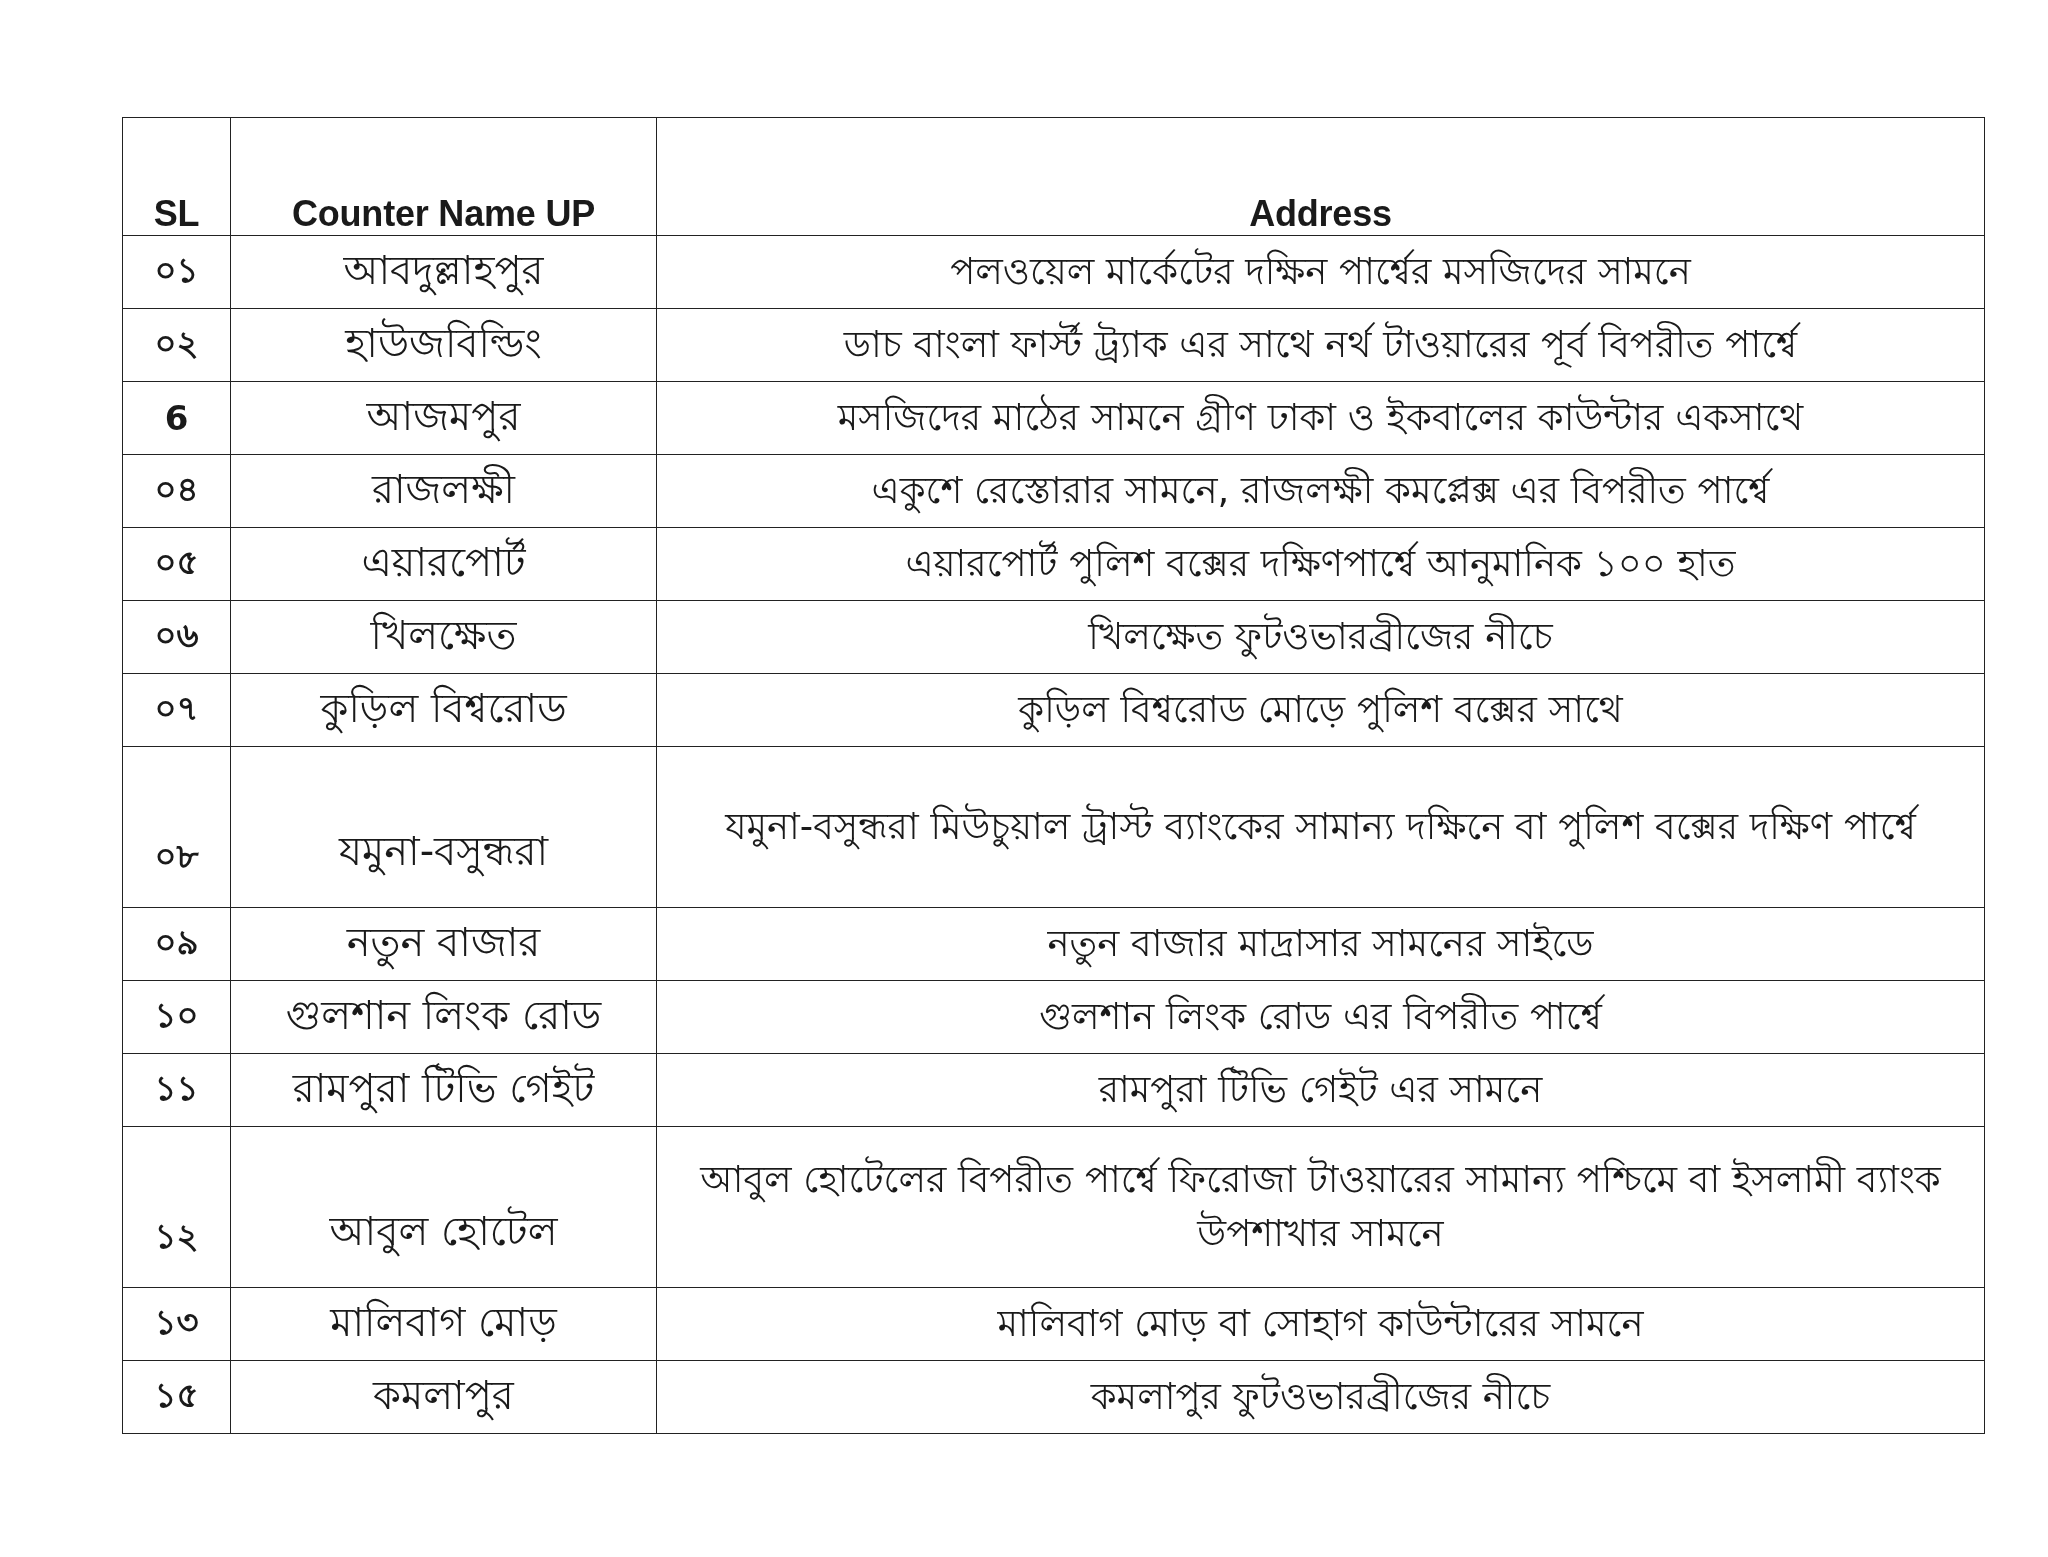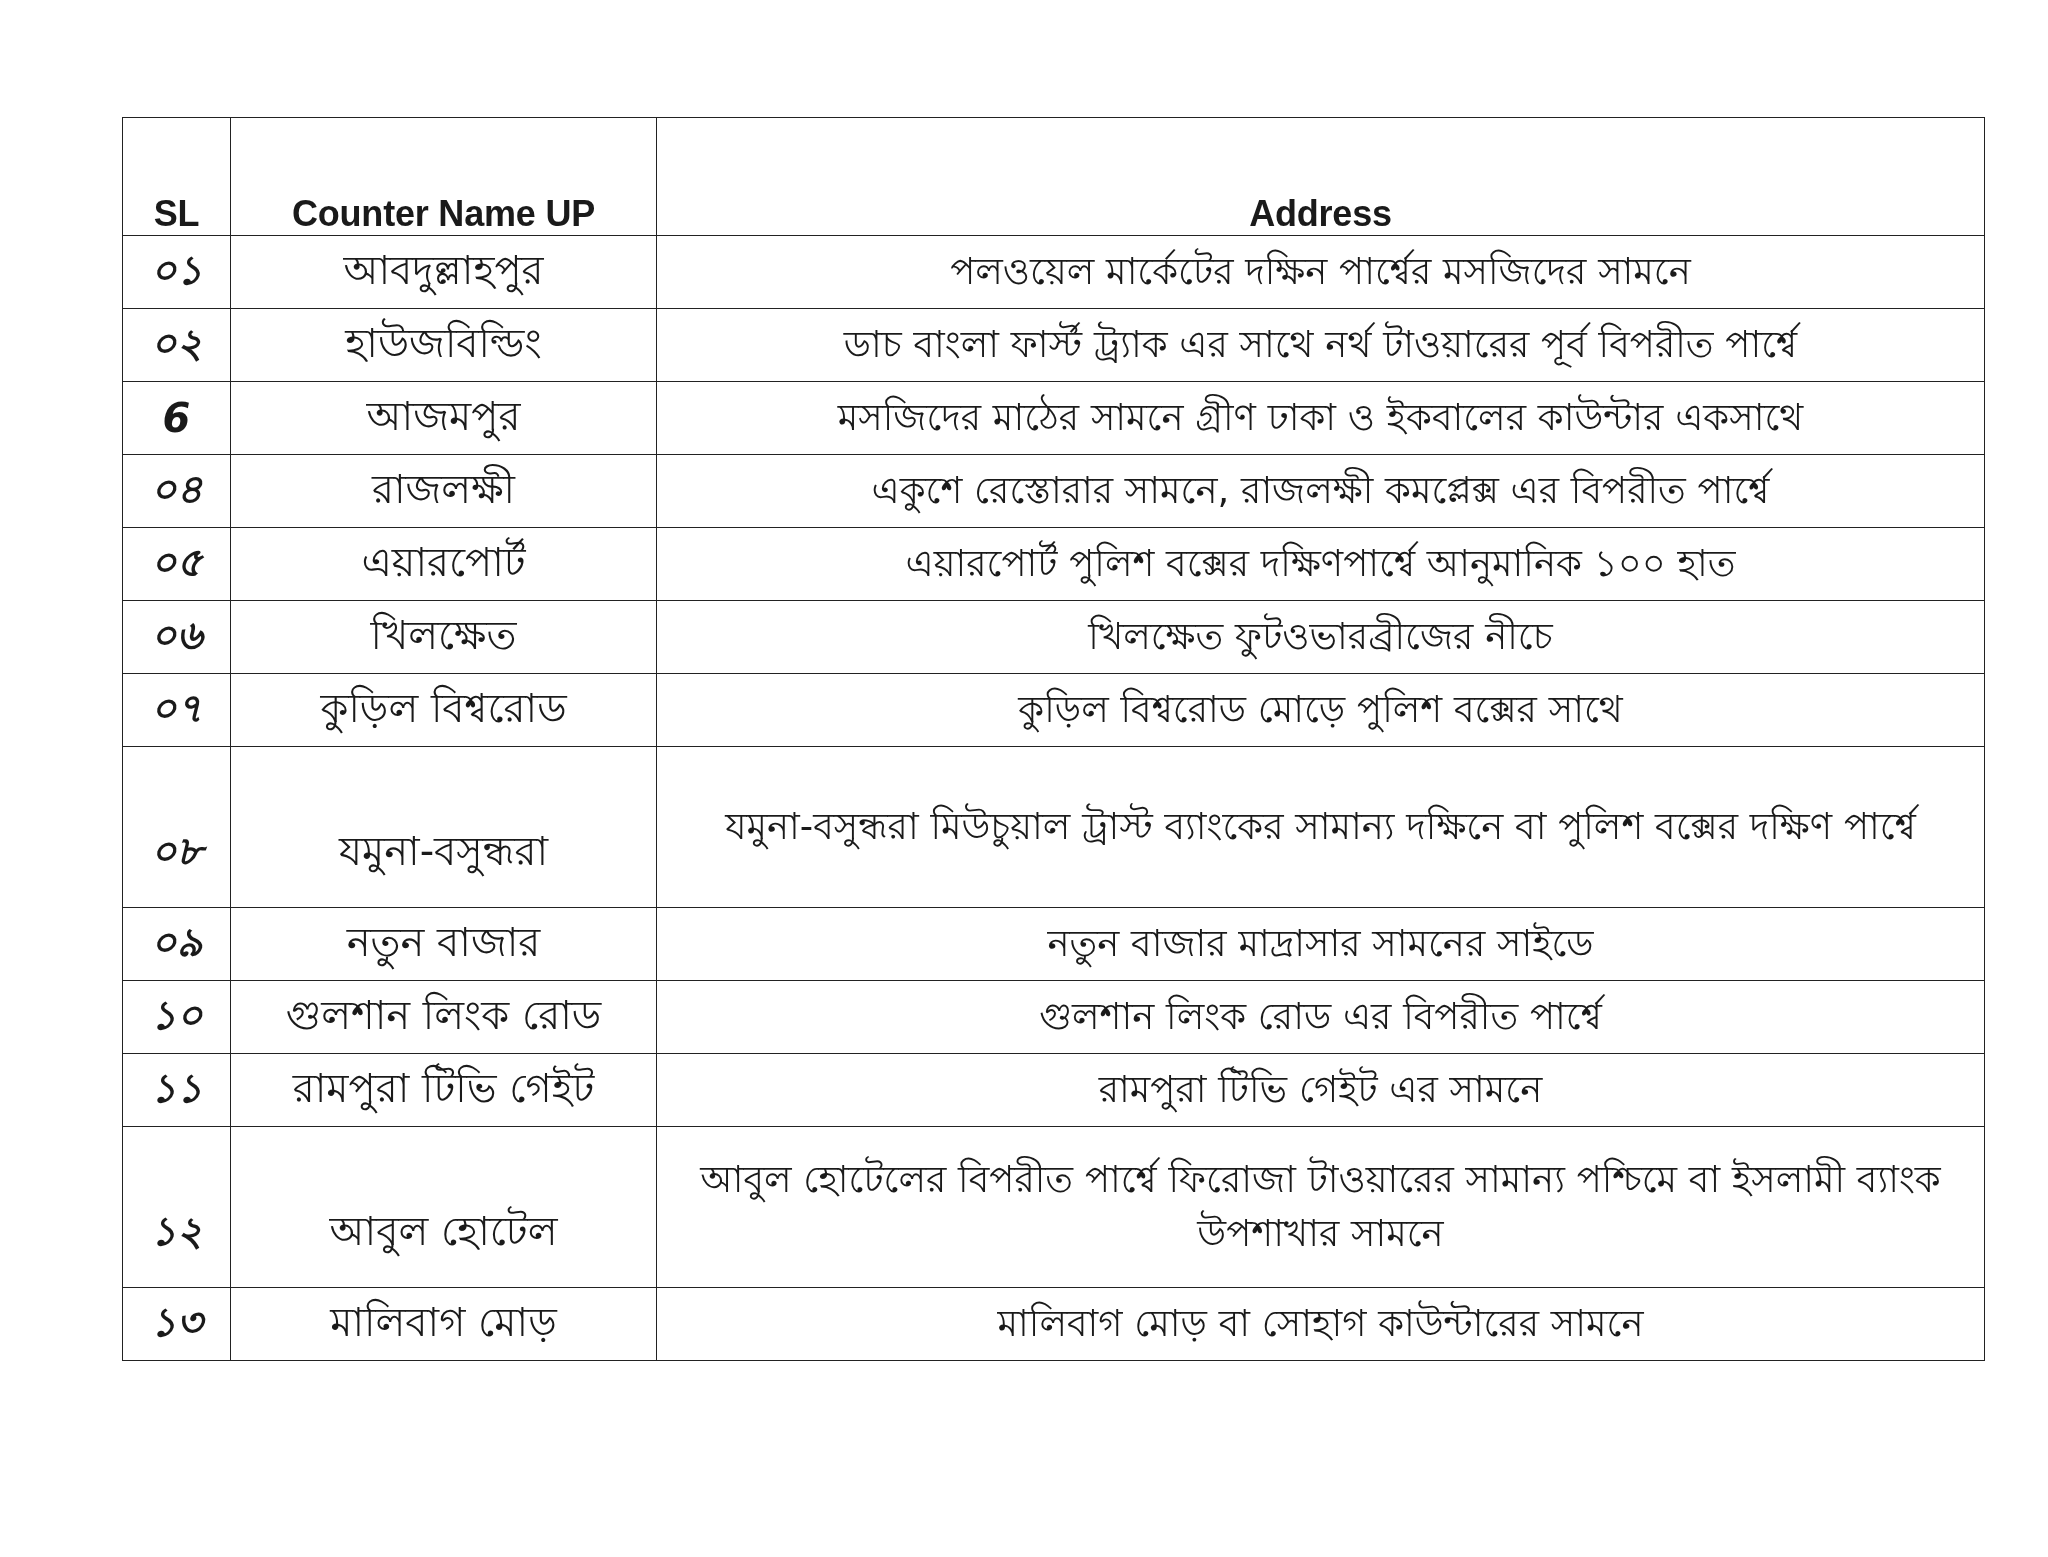--- a/index.html
+++ b/index.html
@@ -52,23 +52,22 @@
   tbody td {
     height: 72px;
     font-family: "DejaVu Sans", "Liberation Sans", sans-serif;
     vertical-align: middle;
   }
   tbody tr.tall td { height: 140px; }
   tbody tr.tall td.sl,
   tbody tr.tall td.name { vertical-align: bottom; padding-bottom: 20px; }
 
   td.sl {
-    font-size: 40px;
+    font-size: 34px;
     font-weight: 600;
-    font-style: italic;
   }
   td.name {
     font-size: 40px;
     font-weight: normal;
     white-space: nowrap;
   }
   td.addr {
     font-size: 37px;
     font-weight: normal;
     line-height: 1.45;
@@ -151,15 +150,20 @@
       <tr class="tall">
         <td class="sl">১২</td>
         <td class="name">আবুল হোটেল</td>
         <td class="addr">আবুল হোটেলের বিপরীত পার্শ্বে ফিরোজা টাওয়ারের সামান্য পশ্চিমে বা ইসলামী ব্যাংক উপশাখার সামনে</td>
       </tr>
       <tr>
         <td class="sl">১৩</td>
         <td class="name">মালিবাগ মোড়</td>
         <td class="addr">মালিবাগ মোড় বা সোহাগ কাউন্টারের সামনে</td>
       </tr>
+      <tr>
+        <td class="sl">১৫</td>
+        <td class="name">কমলাপুর</td>
+        <td class="addr">কমলাপুর ফুটওভারব্রীজের নীচে</td>
+      </tr>
     </tbody>
   </table>
 </div>
 
 </body></html>

